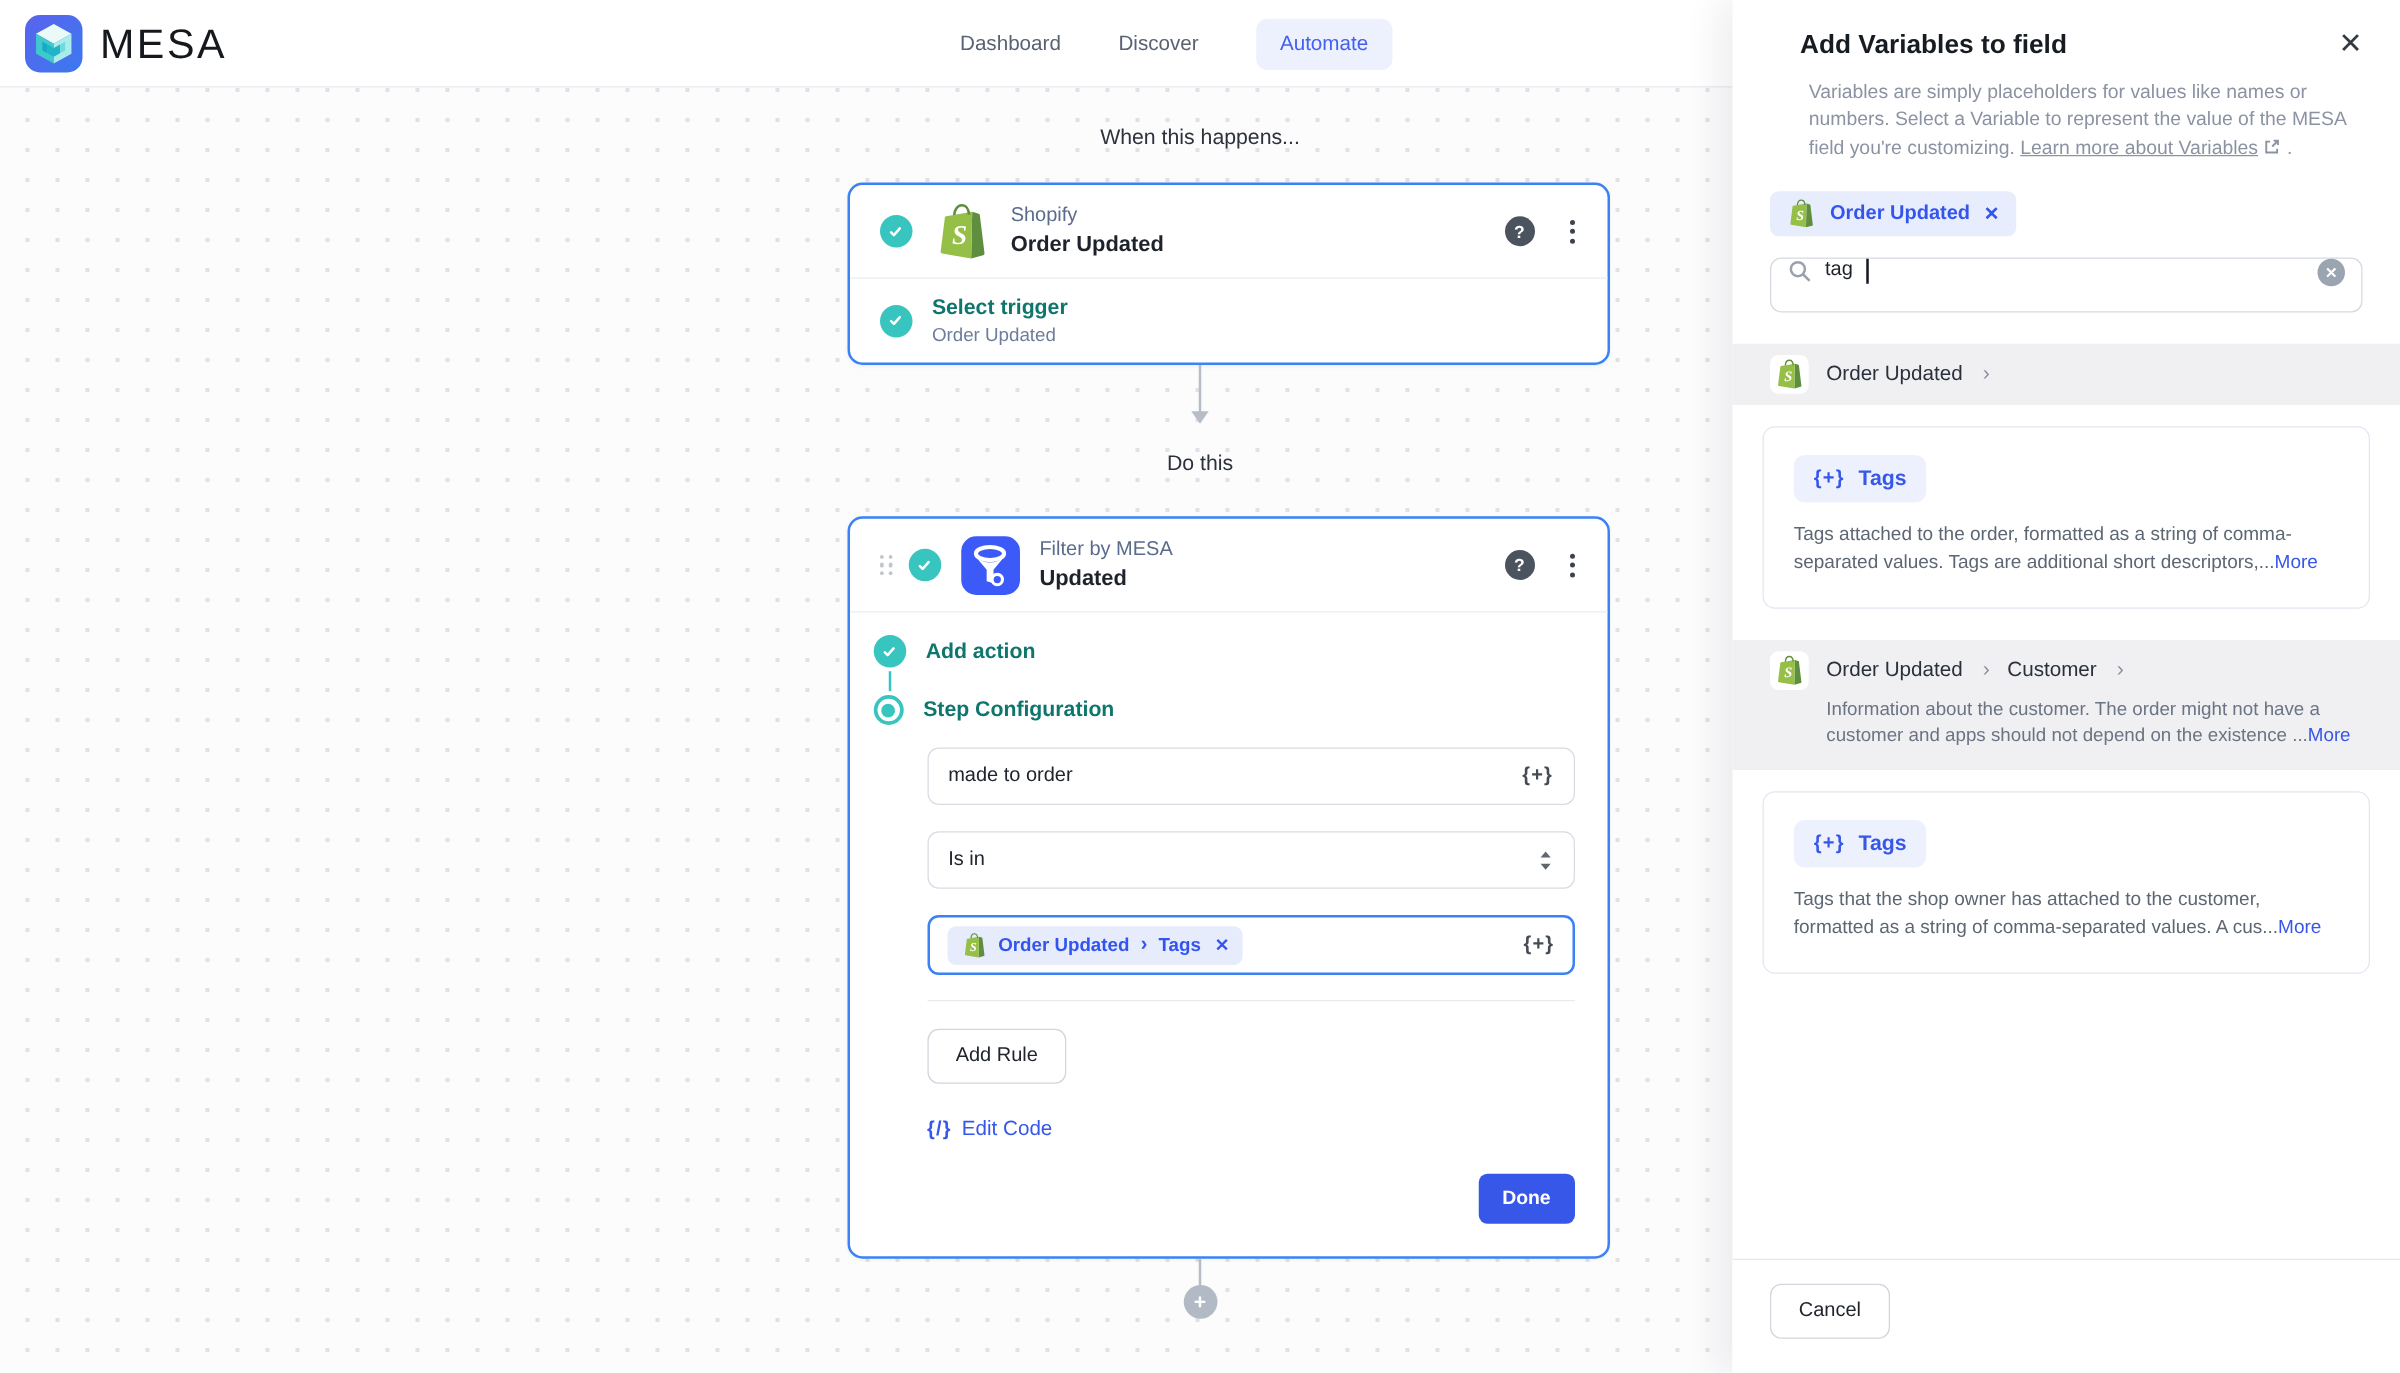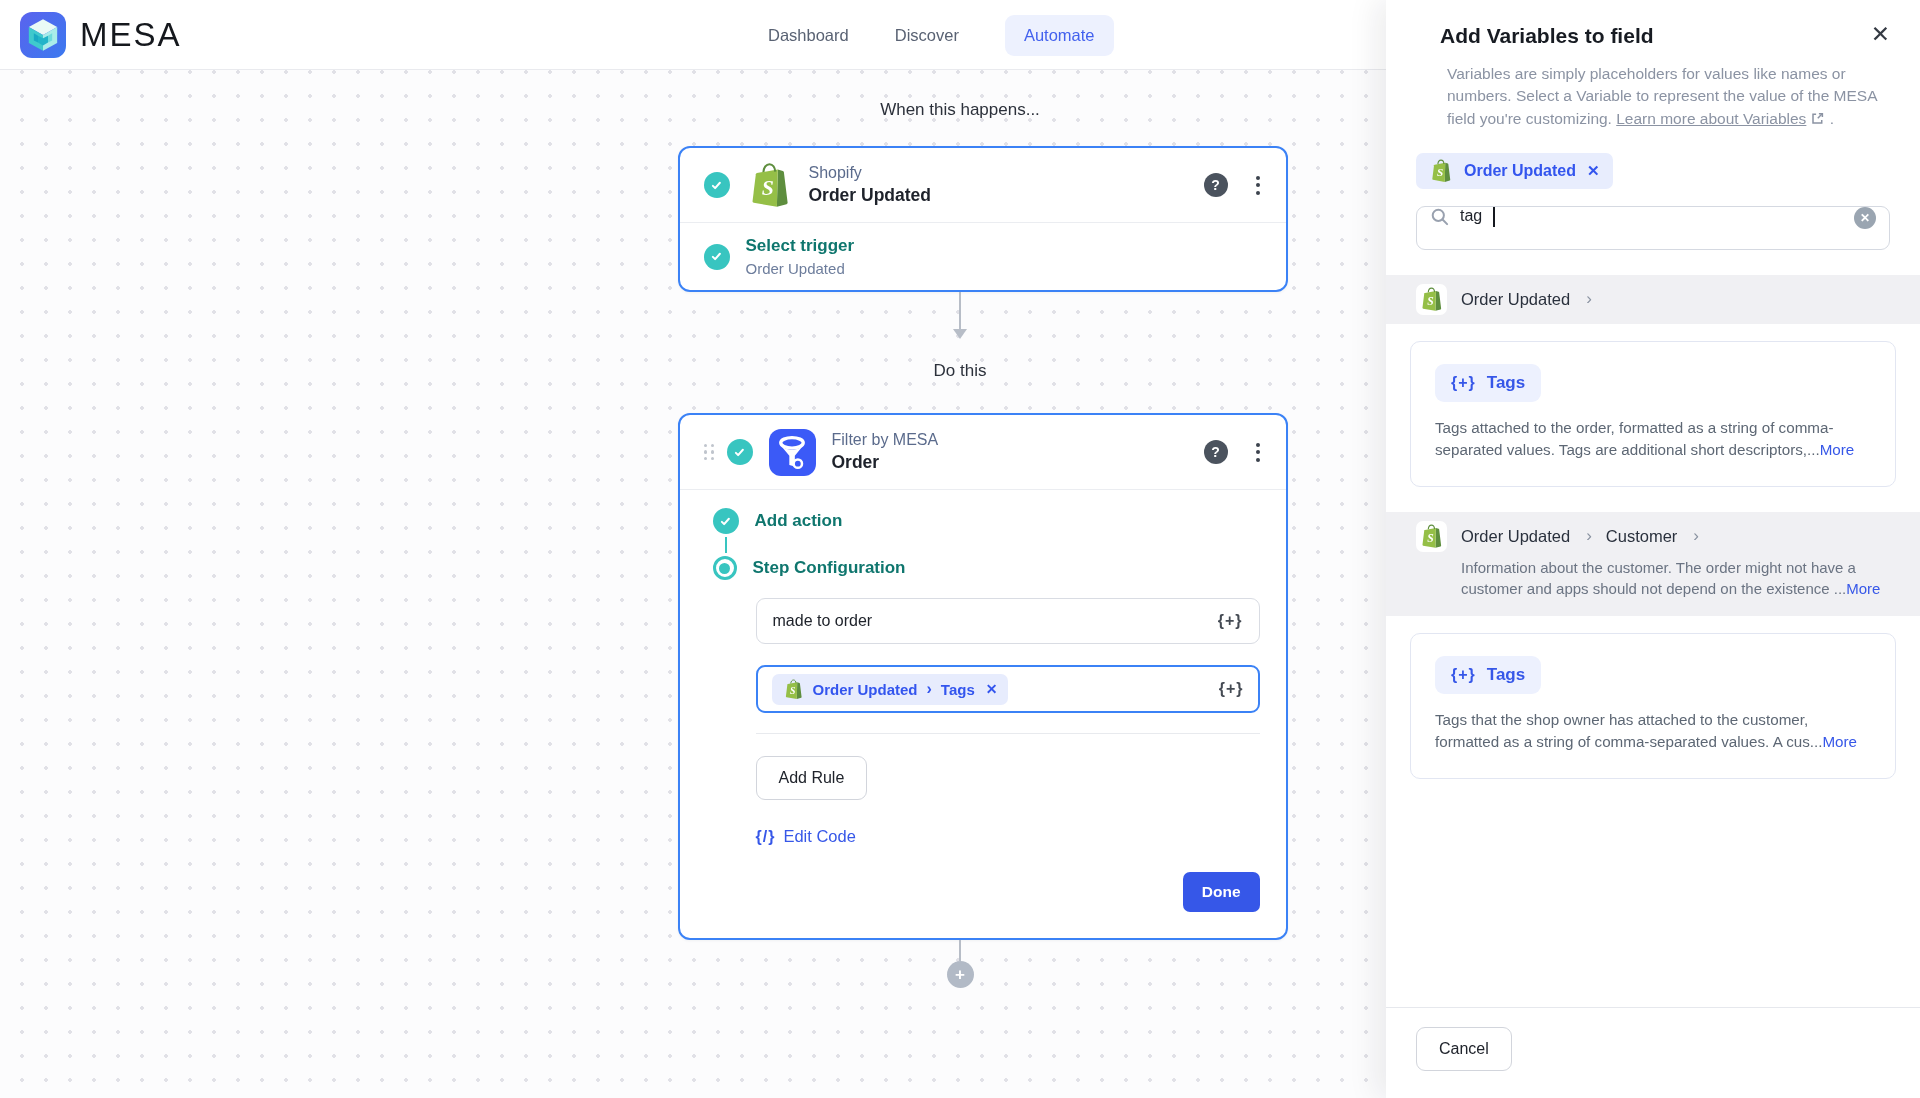--- a/index.html
+++ b/index.html
@@ -47,21 +47,21 @@
   .help-circle { width:24px; height:24px; border-radius:50%; background:#4b535e; color:#fff;
                  font-size:14px; font-weight:bold; display:flex; align-items:center; justify-content:center; cursor:pointer; }
   .kebab { display:flex; flex-direction:column; gap:3.5px; cursor:pointer; padding:2px; }
   .kebab i { width:4px; height:4px; border-radius:50%; background:#3c434d; }
   .drag-handle { display:grid; grid-template-columns:4px 4px; gap:3px; margin-right:-4px; cursor:grab; }
   .drag-handle i { width:3.5px; height:3.5px; border-radius:50%; background:#c0c5cd; }
   .sub-title { font-size:17px; font-weight:bold; color:#0f766e; }
   .sub-value { font-size:15px; color:#6d7d9c; margin-top:4px; }
 
   
-  .filter-body { padding:18px 26px 26px 33px; }
+  .filter-body { padding:18px 26px 26px 19px; }
   .body-row { display:flex; align-items:center; gap:16px; }
   .connector-teal { width:2.5px; height:16px; background:#38c5c0; margin:3px 0 3px 12px; }
   .radio-ring { width:24px; height:24px; border:3px solid #38c5c0; border-radius:50%; flex:none;
                 display:flex; align-items:center; justify-content:center; background:#fff; }
   .radio-ring i { width:11px; height:11px; border-radius:50%; background:#38c5c0; }
   .fields { margin-left:43px; margin-top:18px; }
   .field { height:46px; border:1px solid #d9dce3; border-radius:9px; display:flex; align-items:center;
            padding:0 16px; font-size:16px; color:#20242c; background:#fff; margin-bottom:21px; cursor:text; }
   .field .grow { flex:1; }
   .var-glyph { font-size:16px; font-weight:bold; color:#454b54; letter-spacing:1px; cursor:pointer; }
@@ -248,21 +248,21 @@
               <use href="#check"></use>
             </svg>
           </span>
         <span class="funnel-tile">
             <svg width="40" height="40">
               <use href="#funnel"></use>
             </svg>
           </span>
         <div class="head-titles">
           <span class="app-name">Filter by MESA</span>
-          <span class="step-title">Order</span>
+          <span class="step-title">Updated</span>
         </div>
         <div class="head-right">
           <span class="help-circle">?</span>
           <span class="kebab">
               <i></i>
               <i></i>
               <i></i>
             </span>
         </div>
       </div>
@@ -282,20 +282,29 @@
           <span class="radio-ring">
               <i></i>
             </span>
           <span class="sub-title">Step Configuration</span>
         </div>
 
         <div class="fields">
           <div class="field">
             <span class="grow">made to order</span>
             <span class="var-glyph">{+}</span>
+          </div>
+          <div class="field">
+            <span class="grow">Is in</span>
+            <span class="stepper">
+              <svg viewBox="0 0 12 18" fill="#5f6670">
+                  <path d="M6 1.2l4.3 5.2H1.7z"></path>
+                  <path d="M6 16.8l4.3-5.2H1.7z"></path>
+                </svg>
+            </span>
           </div>
           <div class="field chip-field">
             <span class="grow">
               <span class="chip">
                 <svg class="s-ic">
                     <use href="#shopify-bag"></use>
                   </svg>
                 <span class="chip-text">Order Updated</span>
                 <span class="chip-chev">›</span>
                 <span class="chip-text">Tags</span>

